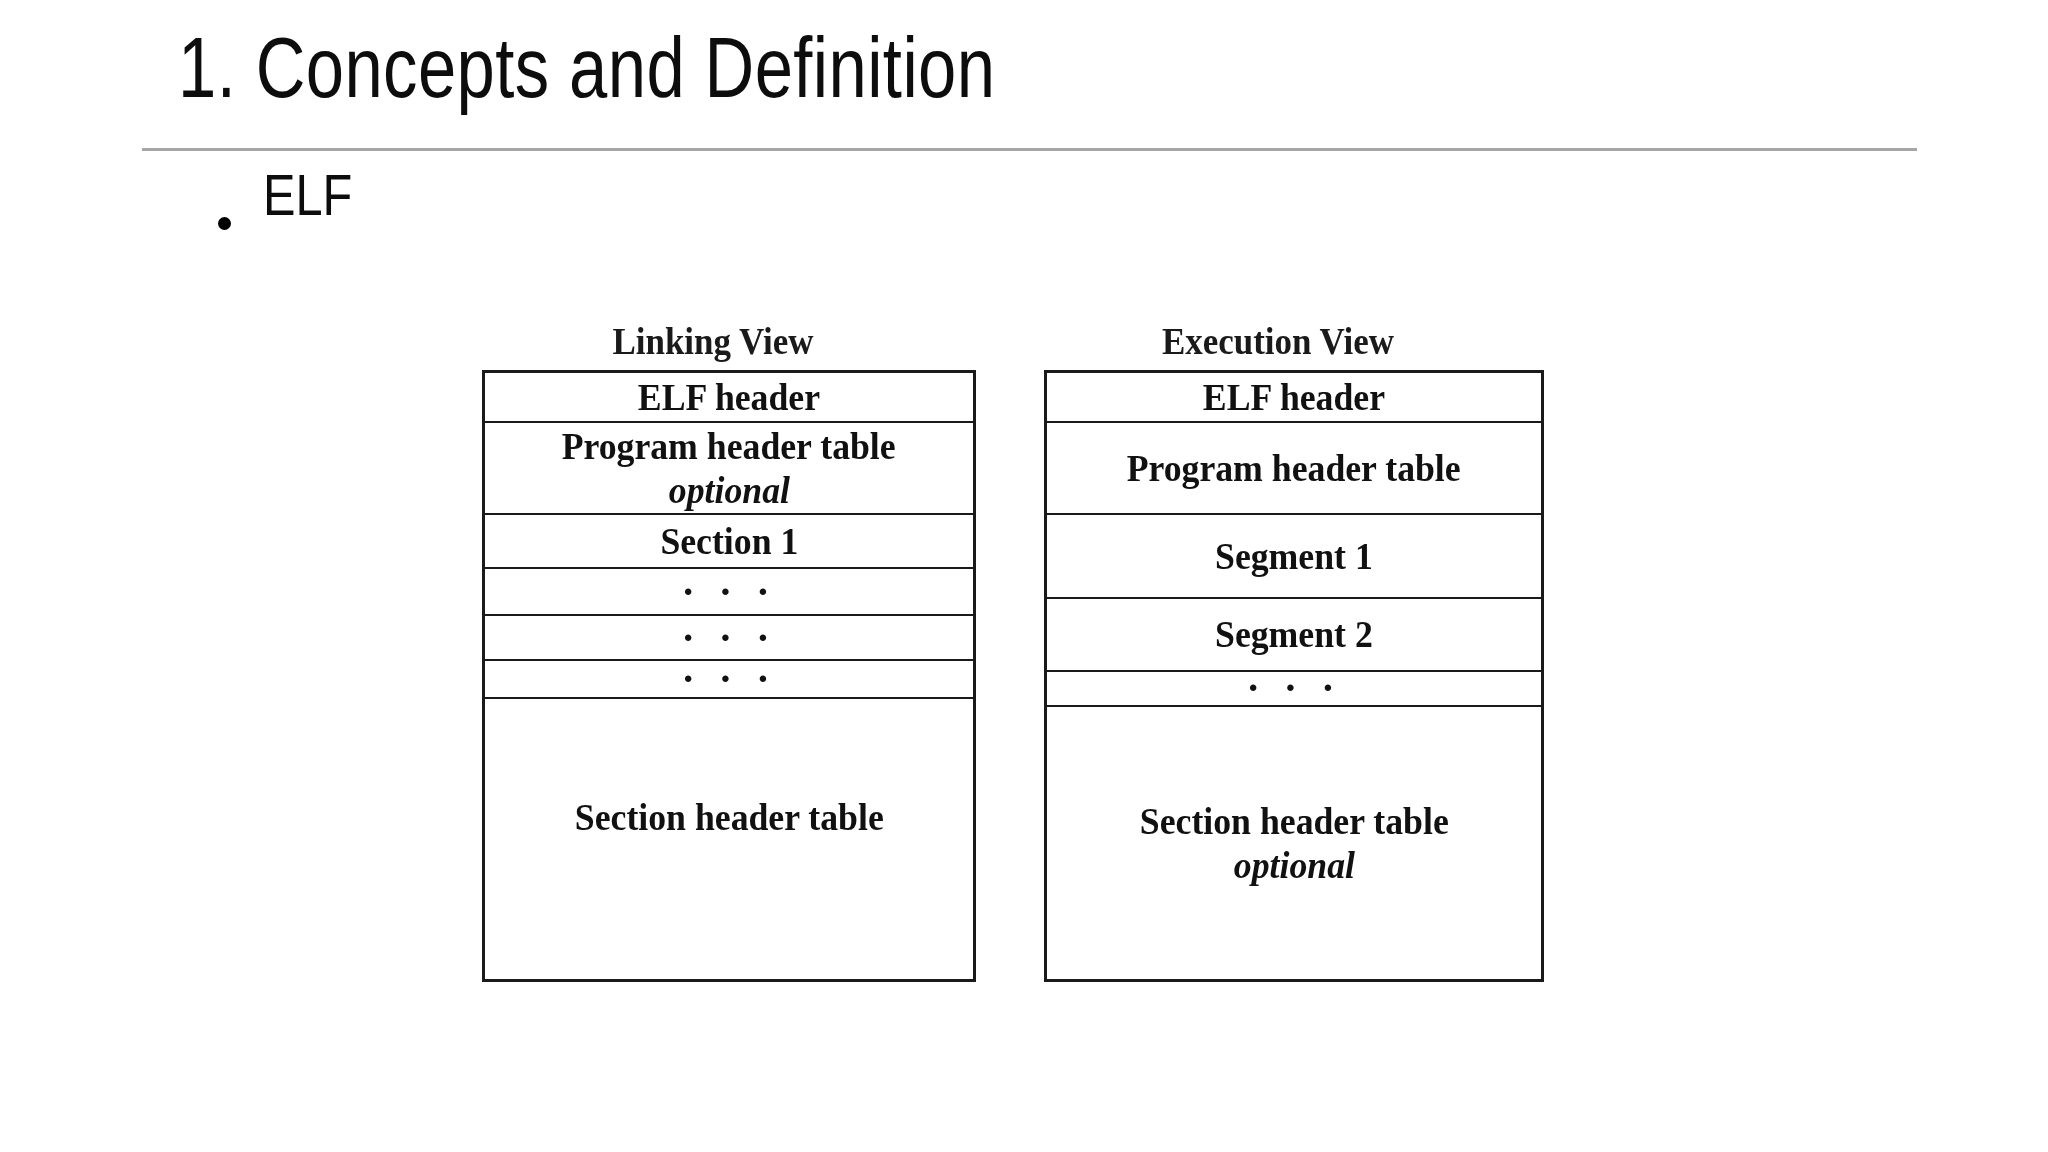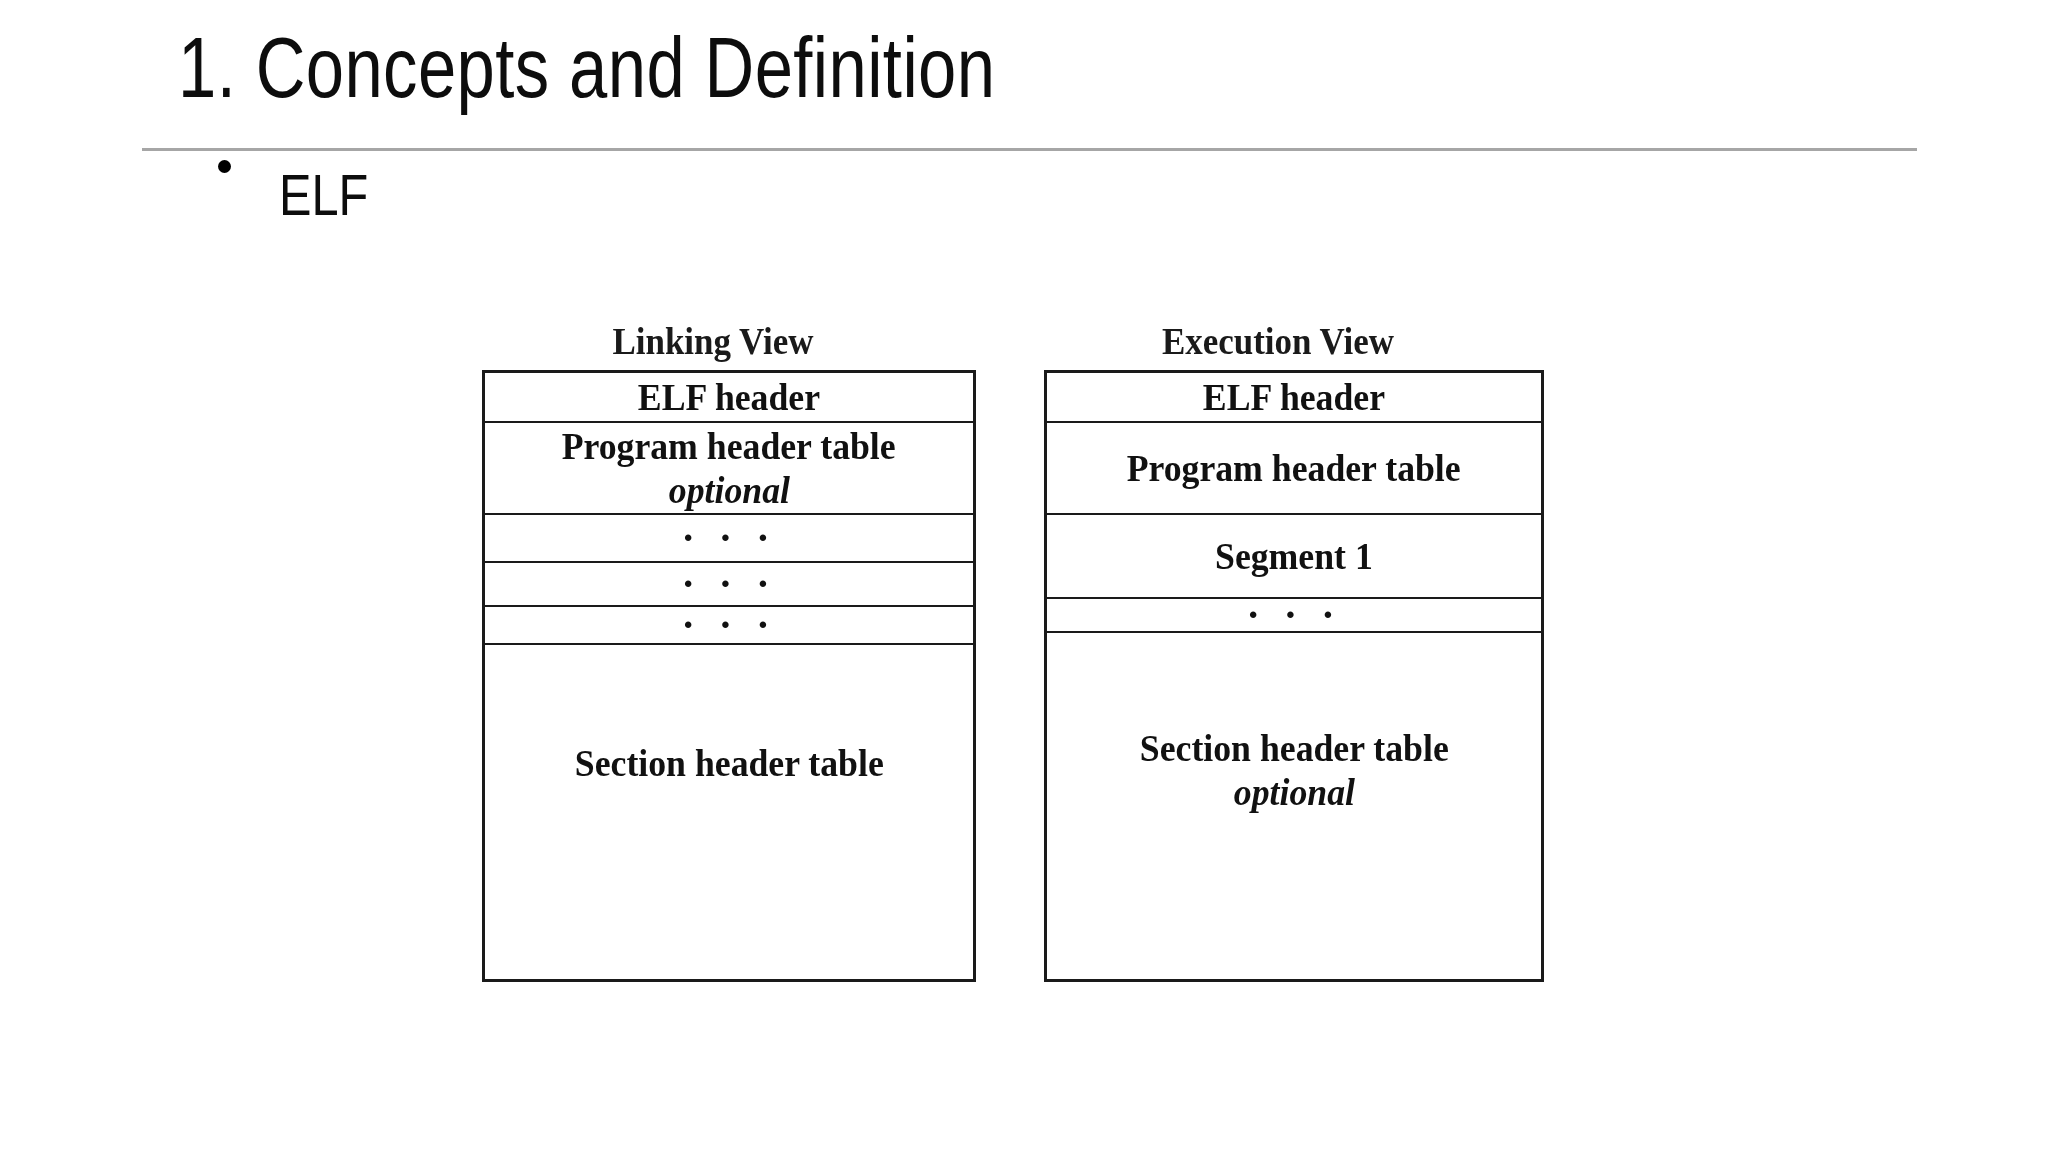--- a/index.html
+++ b/index.html
@@ -44,22 +44,22 @@
     background: #a6a6a6;
   }
 
   
   #bullet-row {
     position: absolute;
     left: 218px;
     top: 160px;
     height: 70px;
     display: flex;
-    align-items: flex-start;
-    gap: 48px;
+    align-items: flex-end;
+    gap: 32px;
   }
   #bullet-dot {
     width: 13px;
     height: 13px;
     border-radius: 50%;
     background: #000000;
     flex: 0 0 auto;
   }
   #bullet-label {
     font-family: "Liberation Sans", sans-serif;
@@ -182,20 +182,23 @@
   <div class="view-col" id="linking-col">
     <div class="view-caption">Linking View</div>
     <div class="view-table" id="linking-table">
         <div class="view-row" style="flex: 0 0 8.19672%;">
           <div class="row-text">ELF header</div>
         </div>
         <div class="view-row" style="flex: 0 0 15.2459%;">
           <div class="row-text">Program header table</div>
           <div class="row-sub">optional</div>
         </div>
+        <div class="view-row" style="flex: 0 0 8.85246%;">
+          <div class="row-text">Section 1</div>
+        </div>
         <div class="view-row" style="flex: 0 0 7.86885%;">
           <div class="row-dots">· · ·</div>
         </div>
         <div class="view-row" style="flex: 0 0 7.37705%;">
           <div class="row-dots">· · ·</div>
         </div>
         <div class="view-row" style="flex: 0 0 6.22951%;">
           <div class="row-dots">· · ·</div>
         </div>
         <div class="view-row" style="flex: 0 0 38.8525%;">
@@ -209,20 +212,23 @@
     <div class="view-table" id="execution-table">
         <div class="view-row" style="flex: 0 0 8.16993%;">
           <div class="row-text">ELF header</div>
         </div>
         <div class="view-row" style="flex: 0 0 15.1961%;">
           <div class="row-text">Program header table</div>
         </div>
         <div class="view-row" style="flex: 0 0 13.8889%;">
           <div class="row-text">Segment 1</div>
         </div>
+        <div class="view-row" style="flex: 0 0 12.0915%;">
+          <div class="row-text">Segment 2</div>
+        </div>
         <div class="view-row" style="flex: 0 0 5.71895%;">
           <div class="row-dots">· · ·</div>
         </div>
         <div class="view-row" style="flex: 0 0 44.9346%;">
           <div class="row-text">Section header table</div>
           <div class="row-sub">optional</div>
         </div>
       </div>
   </div>
 

